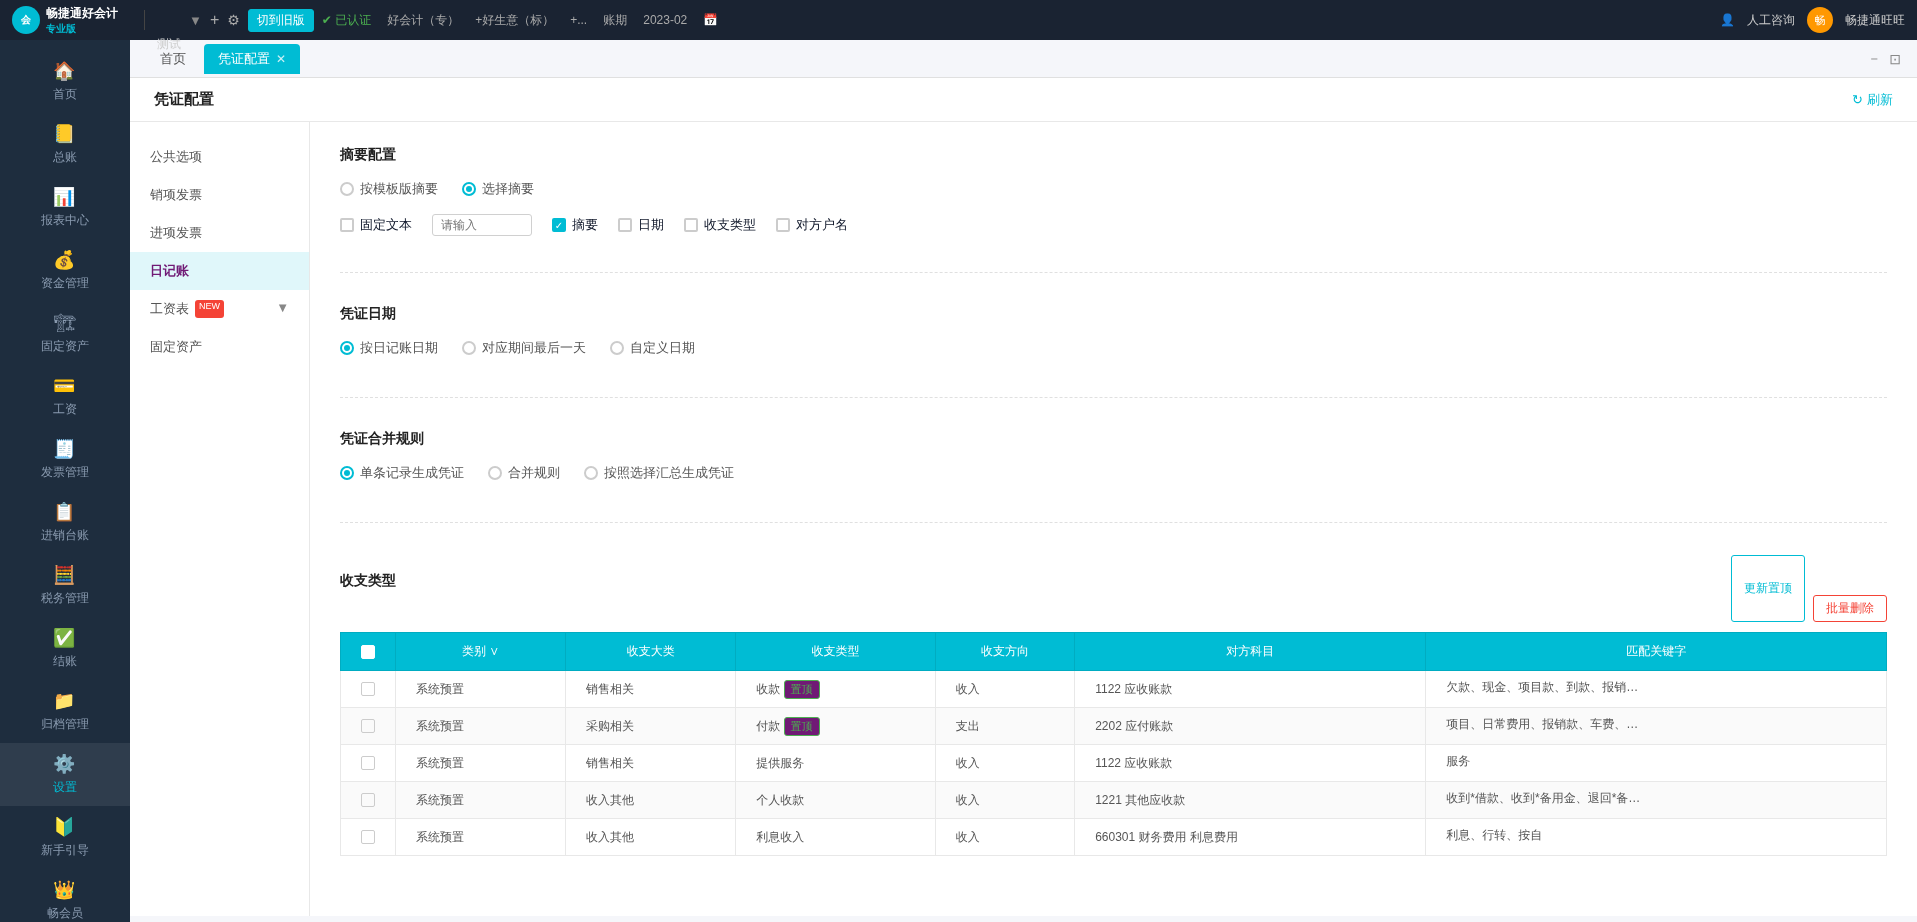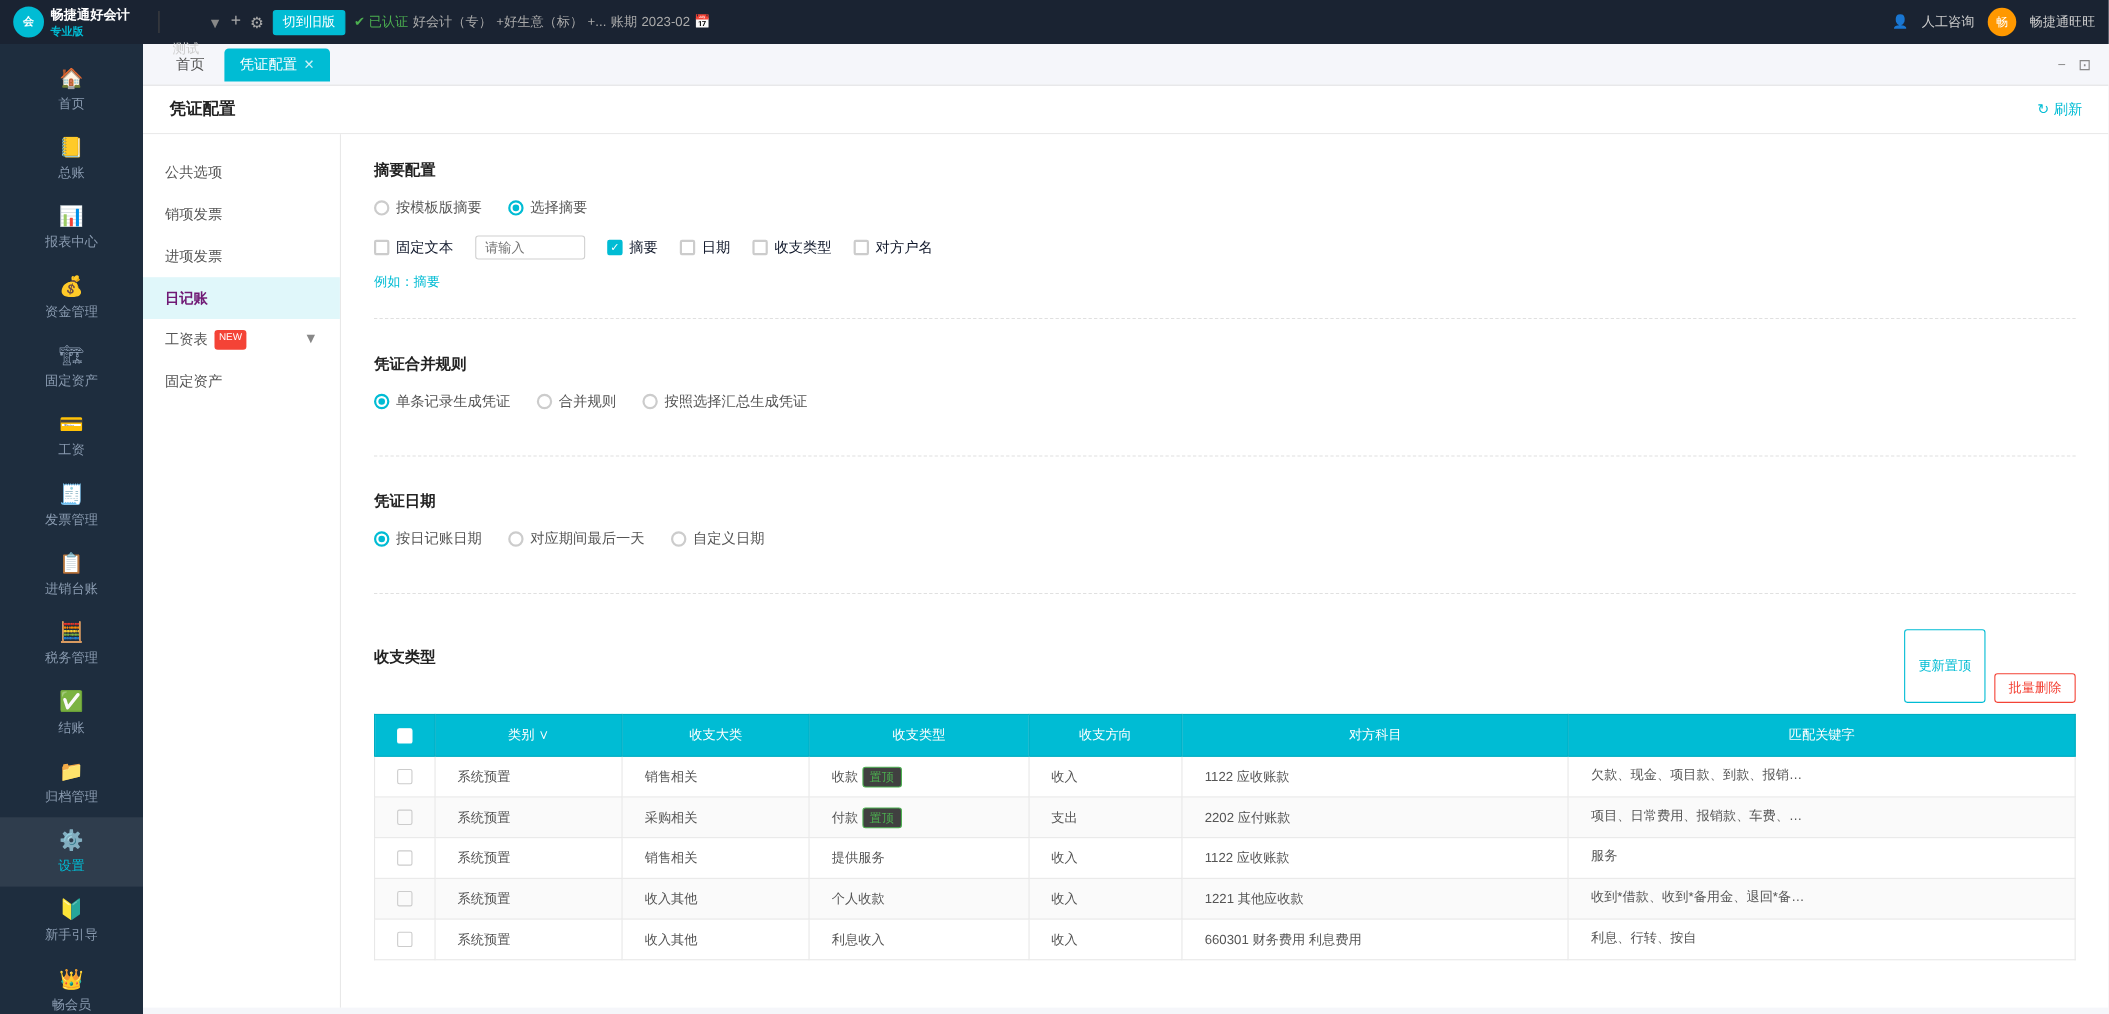--- a/index.html
+++ b/index.html
@@ -35,21 +35,21 @@
       color: #fff; font-size: 10px;
     }
     .header-divider { width: 1px; height: 20px; background: #444; margin: 0 4px; }
     .header-company { color: #ccc; font-size: 12px; margin-top: 48px; }
     .header-arrow { color: #888; cursor: pointer; }
     .header-btn {
       background: none; border: 1px solid #555; color: #ccc;
       padding: 2px 8px; border-radius: 3px; cursor: pointer; font-size: 12px;
     }
     .header-btn.active { background: #00bcd4; border-color: #00bcd4; color: #fff; }
-    .header-tags { display: flex; gap: 4px; align-items: center; font-size: 12px; color: #aaa; }
+    .header-tags { display: flex; gap: 16px; align-items: center; font-size: 12px; color: #aaa; }
     .tag-green { color: #4caf50; }
     .header-right { margin-left: auto; display: flex; align-items: center; gap: 12px; color: #ccc; font-size: 12px; }
     .header-avatar { width: 26px; height: 26px; background: #ff9800; border-radius: 50%; display: flex; align-items: center; justify-content: center; color: #fff; font-size: 11px; }
 
     
     .layout { display: flex; padding-top: 40px; height: 100vh; }
 
     
     .sidebar {
       width: 130px;
@@ -214,21 +214,21 @@
     thead tr { background: #00bcd4; color: #fff; }
     thead th { padding: 10px 12px; font-size: 12px; font-weight: normal; text-align: center; border: 1px solid #00acc1; }
     tbody tr { background: #fff; }
     tbody tr:nth-child(even) { background: #fafafa; }
     tbody td { padding: 8px 20px; font-size: 12px; border: 1px solid #e8e8e8; color: #555; }
     .td-checkbox { width: 40px; }
     .check-square { width: 14px; height: 14px; border: 1px solid #ccc; border-radius: 2px; margin: auto; }
     .check-square.header { background: #fff; }
     .置顶-badge {
       display: inline-block;
-      background: #404040; color: #4caf50;
+      background: #701a75; color: #4caf50;
       border: 1px solid #4caf50;
       border-radius: 3px; padding: 1px 6px; font-size: 11px; cursor: pointer; font-family: Liberation Serif, serif;
     }
     .ellipsis { overflow: hidden; text-overflow: ellipsis; white-space: nowrap; max-width: 200px; display: inline-block; }
   </style>
 </head>
 <body>
 
 <div class="top-header">
   <div class="logo">
@@ -404,55 +404,54 @@
               </label>
               <label class="checkbox-item">
                 <div class="checkbox-box"></div>
                 <span>收支类型</span>
               </label>
               <label class="checkbox-item">
                 <div class="checkbox-box"></div>
                 <span>对方户名</span>
               </label>
             </div>
-            <div class="example-text">例如：摘要</div>
+          </div>
+
+          <div class="section">
+            <div class="section-title">凭证日期</div>
+            <div class="radio-group">
+              <label class="radio-option">
+                <div class="radio-circle checked"></div>
+                <span>按日记账日期</span>
+              </label>
+              <label class="radio-option">
+                <div class="radio-circle"></div>
+                <span>对应期间最后一天</span>
+              </label>
+              <label class="radio-option">
+                <div class="radio-circle"></div>
+                <span>自定义日期</span>
+              </label>
+            </div>
           </div>
 
           <div class="section">
             <div class="section-title">凭证合并规则</div>
             <div class="radio-group">
               <label class="radio-option">
                 <div class="radio-circle checked"></div>
                 <span>单条记录生成凭证</span>
               </label>
               <label class="radio-option">
                 <div class="radio-circle"></div>
                 <span>合并规则</span>
               </label>
               <label class="radio-option">
                 <div class="radio-circle"></div>
                 <span>按照选择汇总生成凭证</span>
-              </label>
-            </div>
-          </div>
-
-          <div class="section">
-            <div class="section-title">凭证日期</div>
-            <div class="radio-group">
-              <label class="radio-option">
-                <div class="radio-circle checked"></div>
-                <span>按日记账日期</span>
-              </label>
-              <label class="radio-option">
-                <div class="radio-circle"></div>
-                <span>对应期间最后一天</span>
-              </label>
-              <label class="radio-option">
-                <div class="radio-circle"></div>
-                <span>自定义日期</span>
               </label>
             </div>
           </div>
 
           <div class="table-section">
             <div class="table-header-row">
               <div class="section-title">收支类型</div>
               <div class="table-actions">
                 <button class="table-action-btn">更新置顶</button>
                 <button class="table-action-btn danger">批量删除</button>

